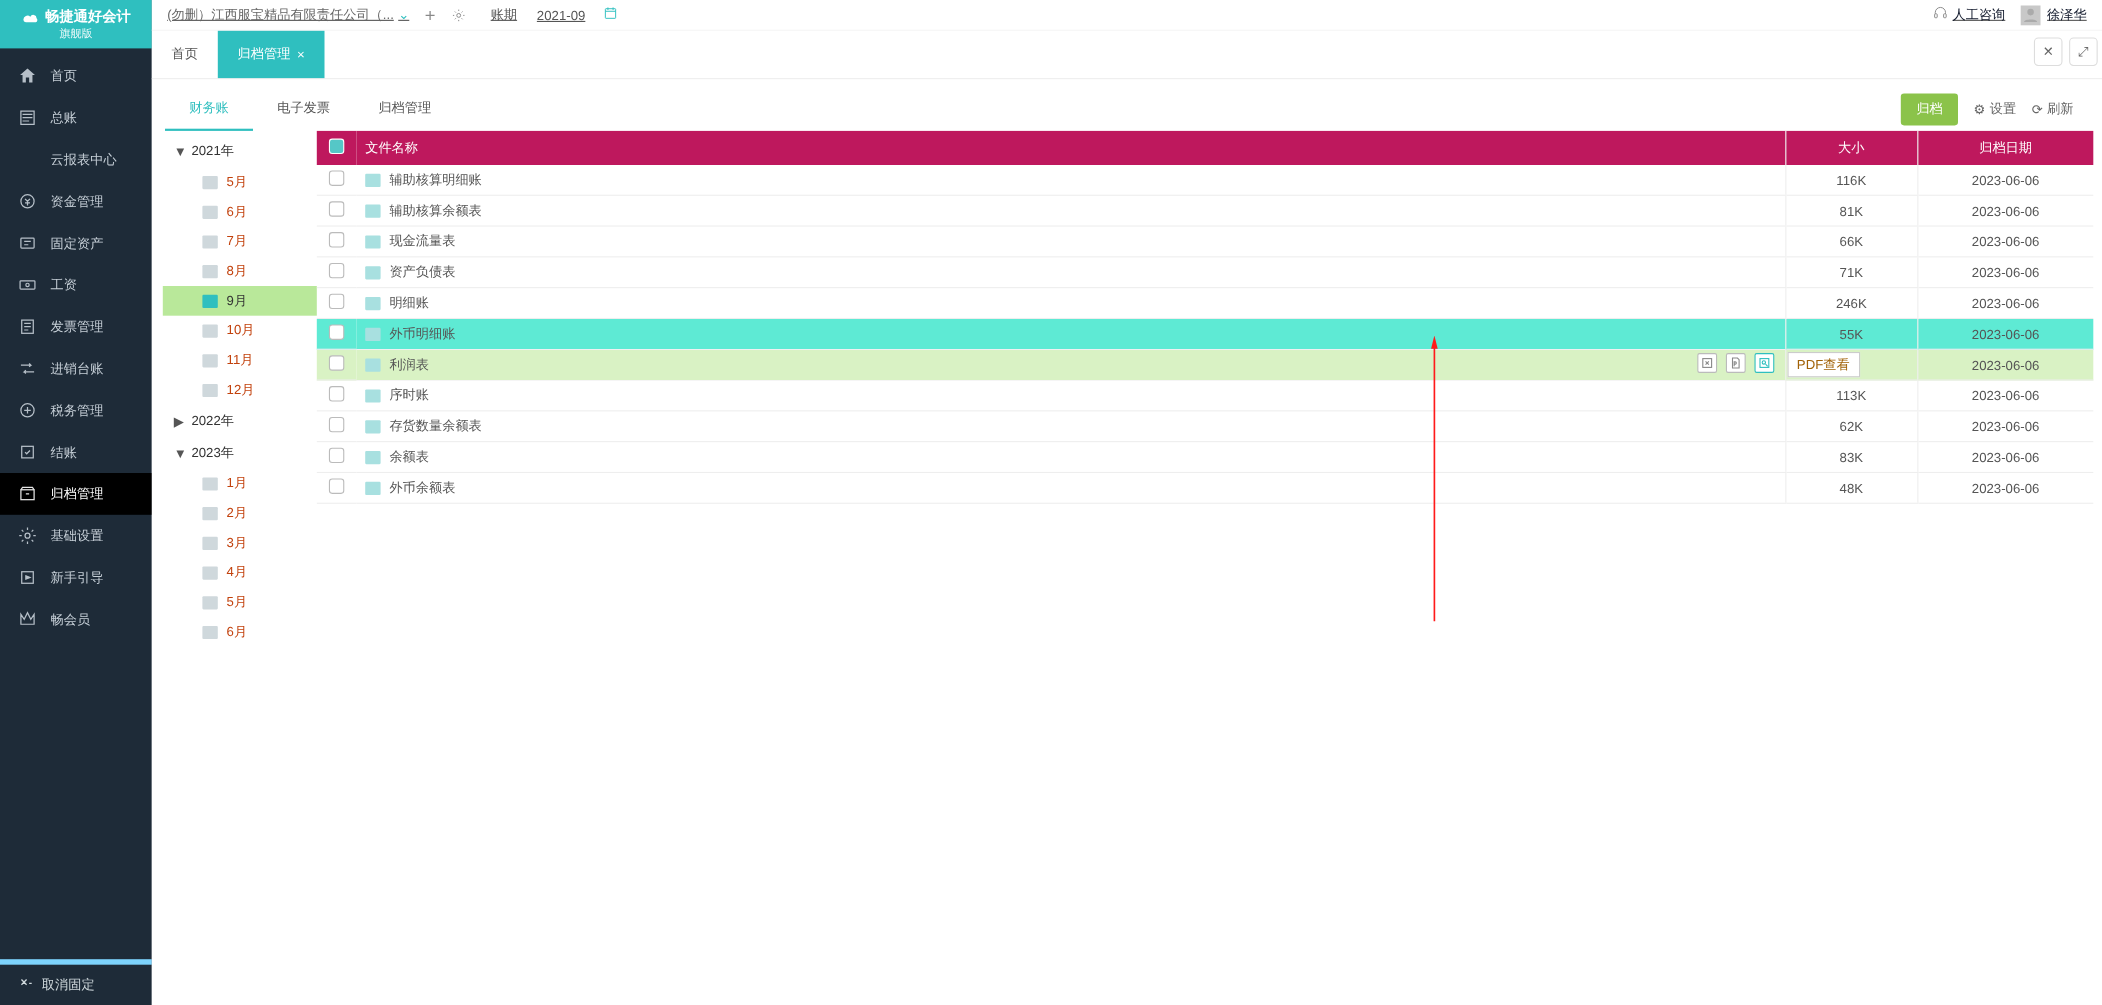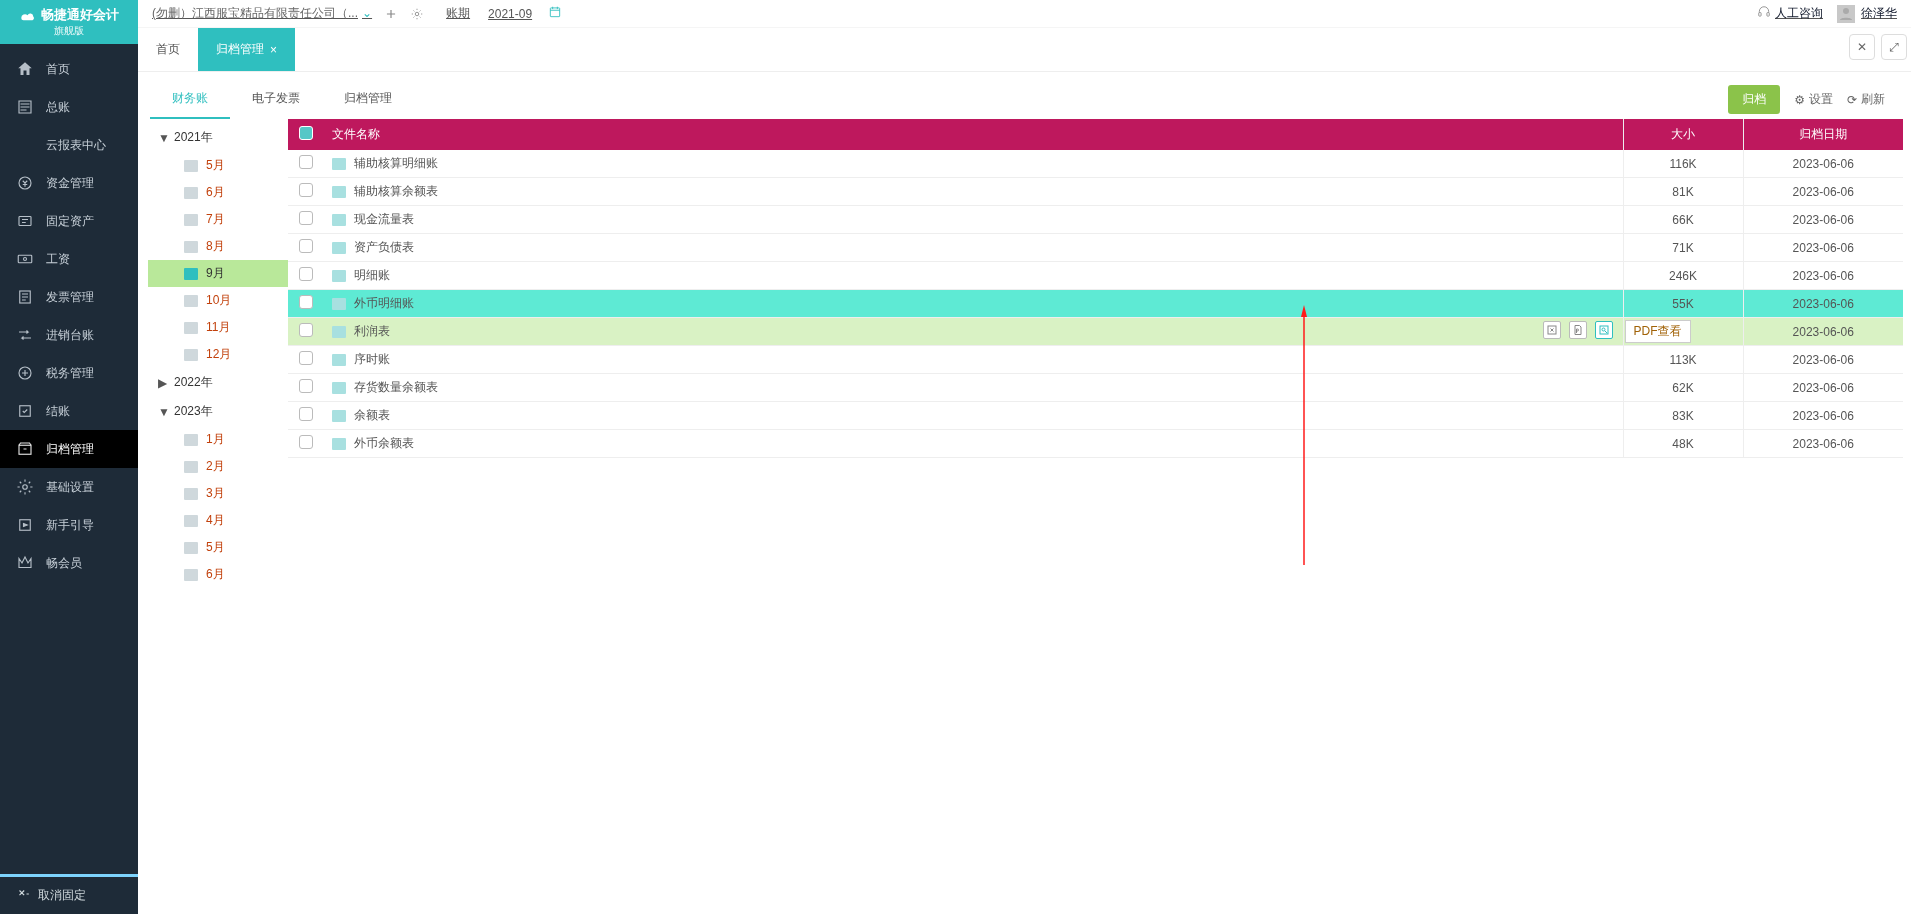--- a/index.html
+++ b/index.html
@@ -8,21 +8,21 @@
 
 
 .sidebar { width: 138px; background: #1e2b38; color: #cfd8dc; display: flex; flex-direction: column; }
 .logo-bar { height: 44px; background: #2fbfbf; display: flex; flex-direction: column; justify-content: center; align-items: center; color: #fff; font-size: 11px; }
 .logo-bar .brand { font-size: 13px; font-weight: bold; display: flex; align-items: center; gap: 4px; }
 .logo-bar .brand .cloud-icon { width: 18px; height: 14px; display: inline-block; }
 .nav { flex: 1; padding-top: 6px; }
 .nav-item { display: flex; align-items: center; gap: 12px; padding: 10px 16px; cursor: pointer; color: #c7d0d8; }
 .nav-item.active { background: #000; color: #fff; }
 .nav-item .ico { width: 18px; height: 18px; display: inline-block; opacity: .9; }
-.sidebar-footer { padding: 10px 16px; border-top: 3px solid #7dd3fc; display: flex; align-items: center; gap: 8px; cursor: pointer; }
+.sidebar-footer { padding: 10px 16px; border-top: 5px solid #7dd3fc; display: flex; align-items: center; gap: 8px; cursor: pointer; }
 
 
 .main { flex: 1; display: flex; flex-direction: column; background: #fff; }
 
 
 .topbar { height: 28px; display: flex; align-items: center; padding: 0 14px; gap: 12px; color: #555; border-bottom: 1px solid #f5f5f5; text-decoration: underline; }
 .company { color: #666; }
 .caret-down { color: #2fbfbf; font-size: 12px; margin-left: 4px; }
 .topbar .glyph { width: 14px; height: 14px; cursor: pointer; color: #888; }
 .period-label { margin-left: 10px; color: #555; }

